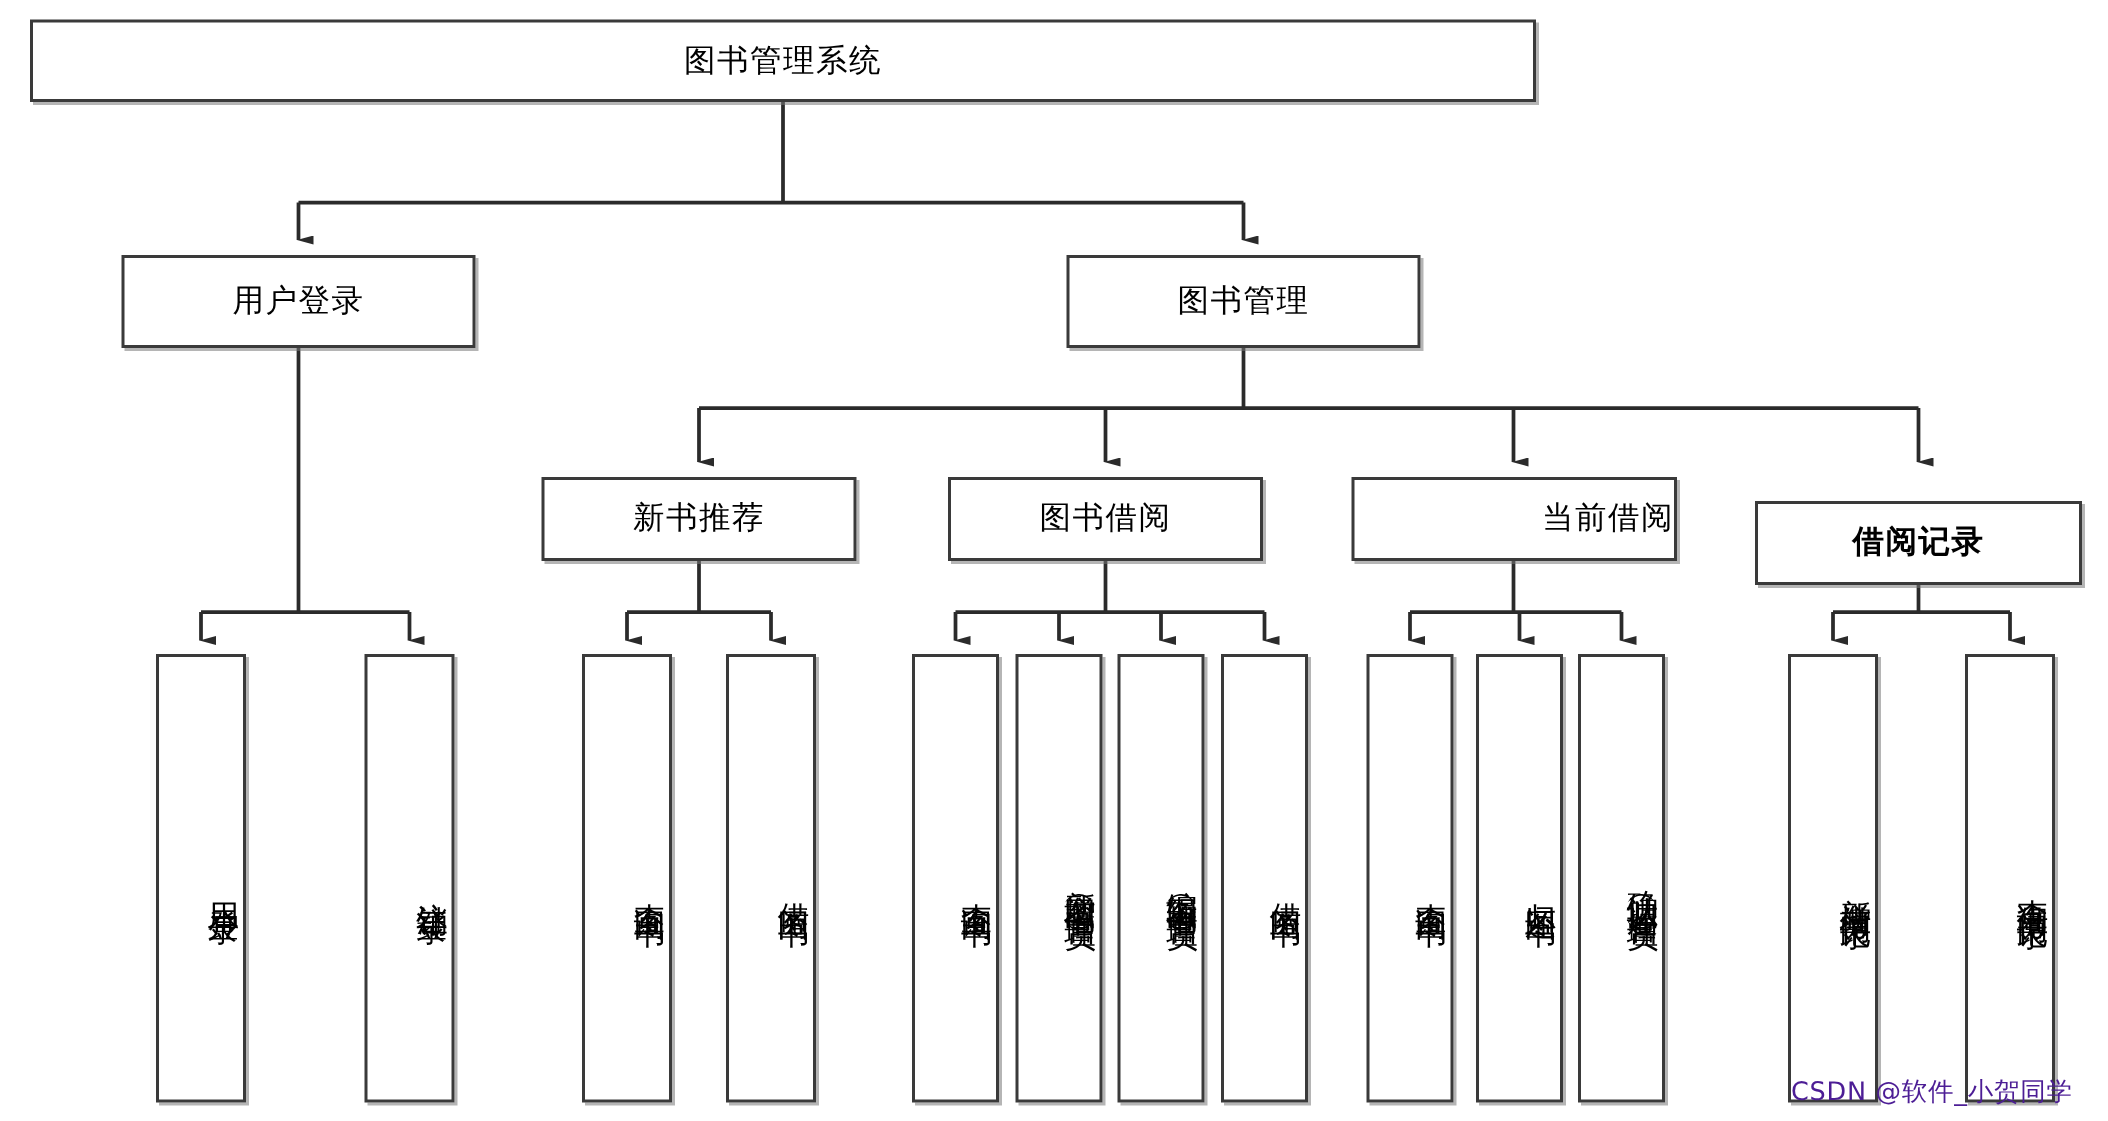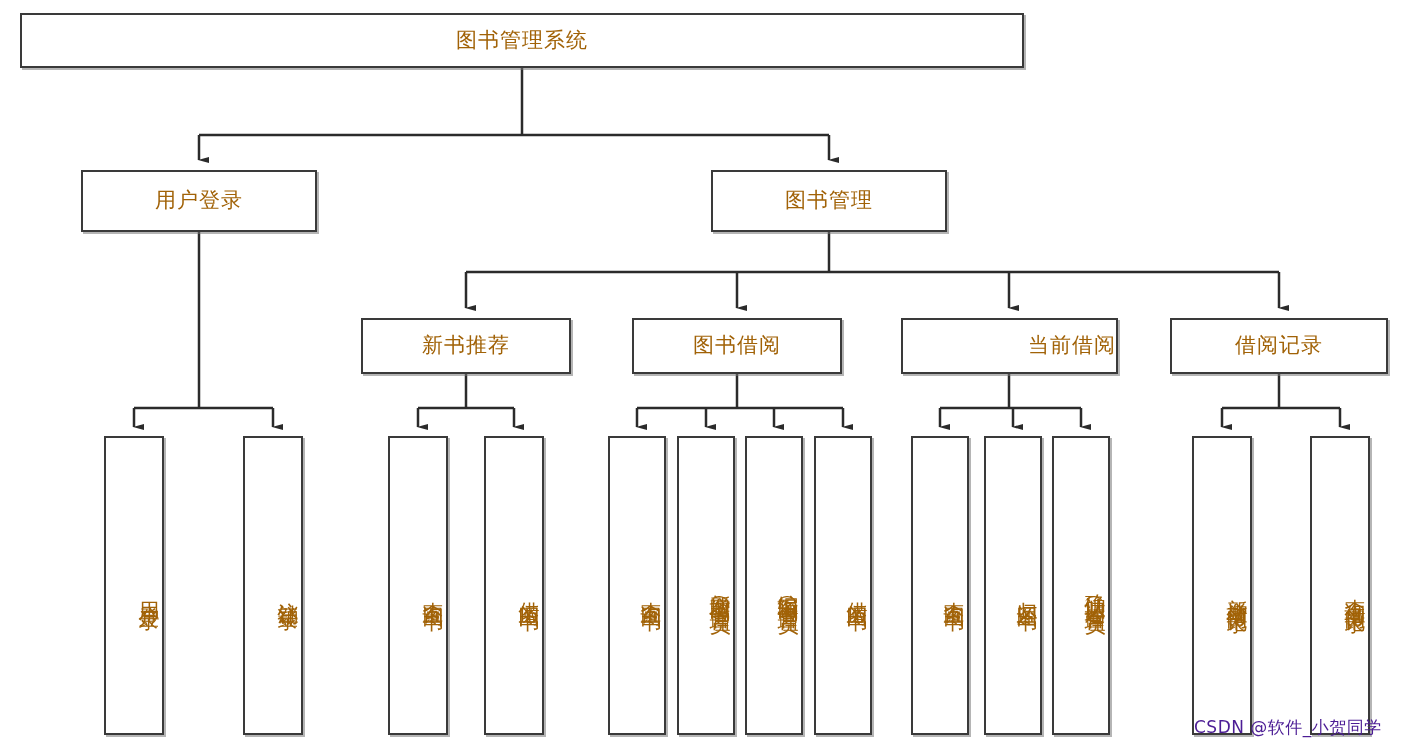--- a/index.html
+++ b/index.html
@@ -27,21 +27,21 @@
   }
   .node {
     position: absolute;
     box-sizing: border-box;
     background: #ffffff;
     border: 2px solid #3a3a3a;
     box-shadow: 2px 2px 0 rgba(120,120,120,0.55);
     display: flex;
     align-items: center;
     justify-content: center;
-    color: #a16207;
+    color: #000000;
   }
   .node.horiz {
     font-size: 21px;
     letter-spacing: 1px;
     line-height: 1.2;
   }
   .node.vert {
     writing-mode: vertical-rl;
     text-orientation: upright;
     font-size: 21px;
@@ -131,21 +131,21 @@
   </div>
   <div class="node horiz" id="n-l3b" style="left: 632px; top: 318px; width: 210px; height: 56px;">
     <span>图书借阅</span>
   </div>
   <div class="node horiz" id="n-l3a" style="left: 361px; top: 318px; width: 210px; height: 56px;">
     <span>新书推荐</span>
   </div>
   <div class="node horiz" id="n-l3c" style="left: 901px; top: 318px; width: 217px; height: 56px; justify-content: flex-end;">
     <span>当前借阅</span>
   </div>
-  <div class="node horiz" id="n-l3d" style="left: 1170px; top: 318px; width: 218px; height: 56px;">
+  <div class="node horiz" id="n-l3d" style="left: 1170px; top: 334px; width: 218px; height: 56px; font-weight: bold;">
     <span>借阅记录</span>
   </div>
 
   <div class="node vert" id="n-leaf01" style="left: 104px; top: 436px; width: 60px; height: 299px;">
     <span class="vlabel">用户登录</span>
   </div>
   <div class="node vert" id="n-leaf02" style="left: 243px; top: 436px; width: 60px; height: 299px;">
     <span class="vlabel">注销登录</span>
   </div>
   <div class="node vert" id="n-leaf03" style="left: 388px; top: 436px; width: 60px; height: 299px;">

